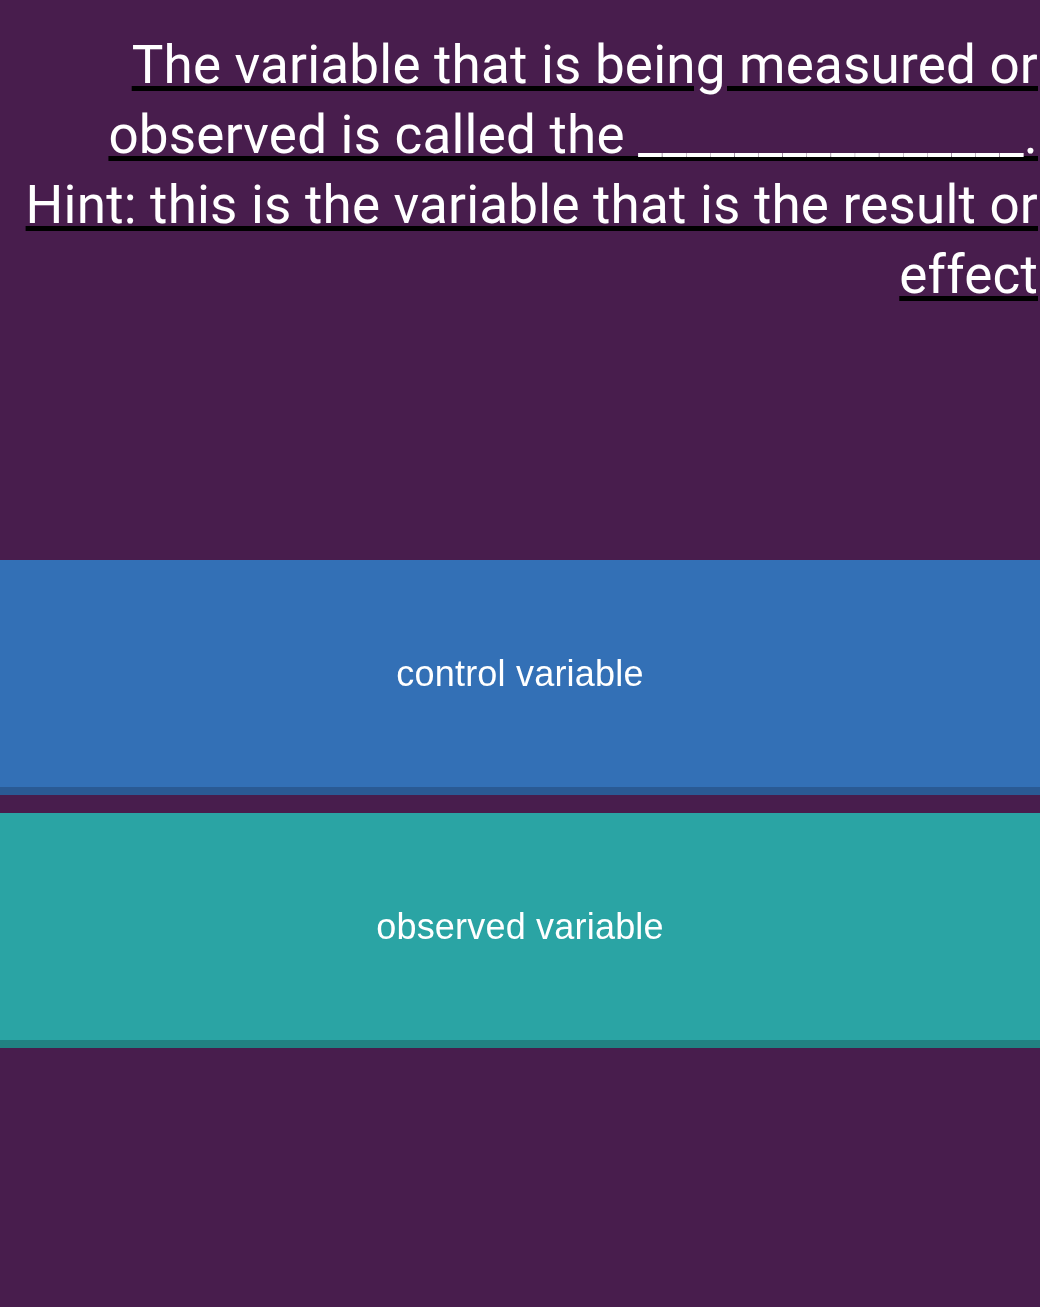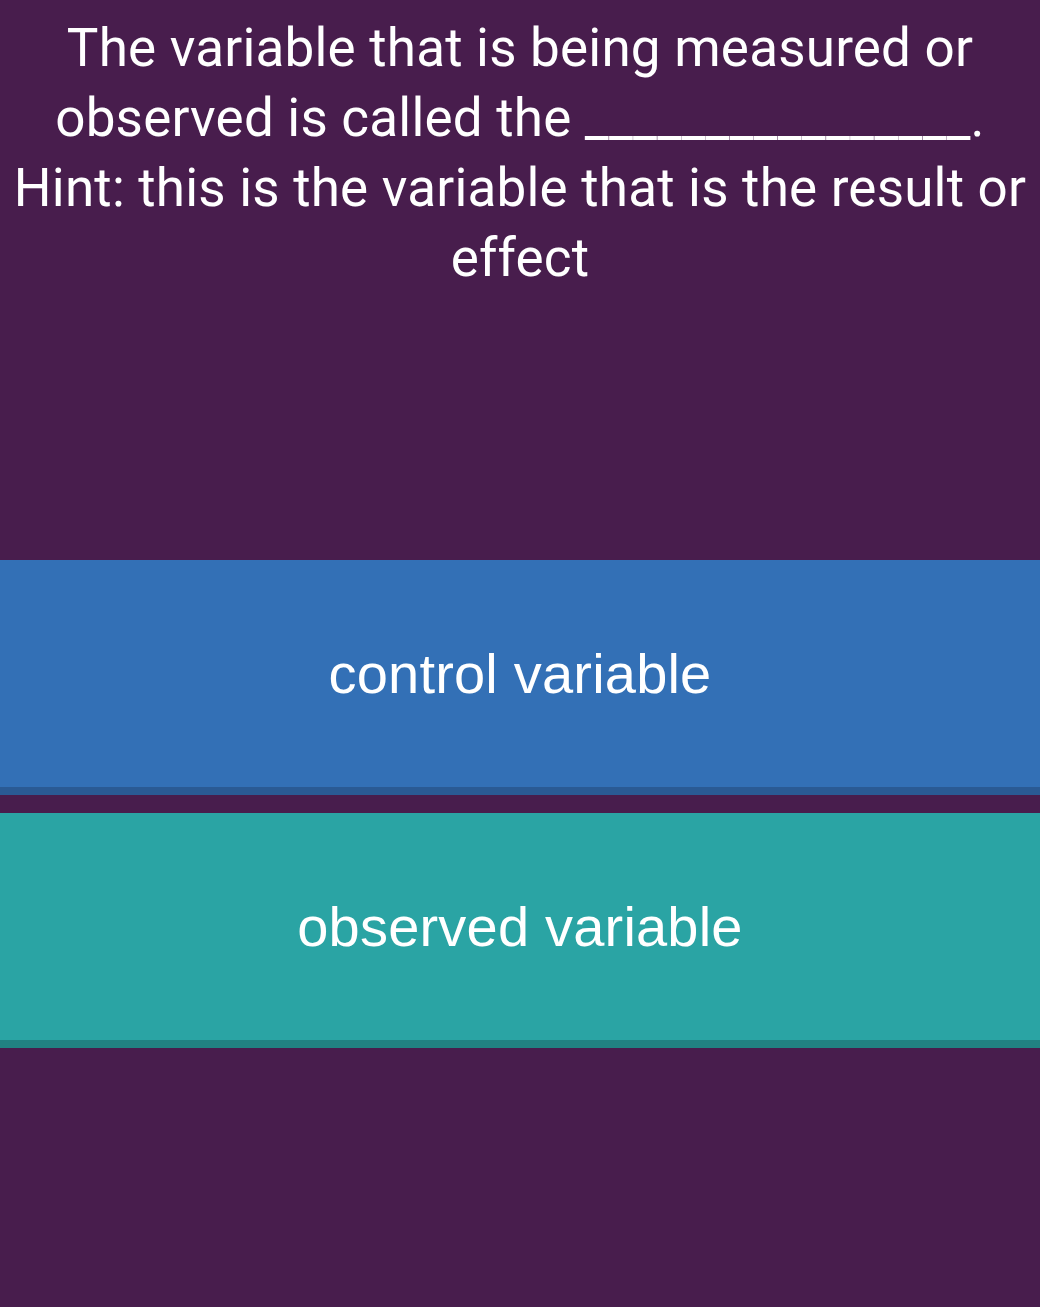--- a/index.html
+++ b/index.html
@@ -16,22 +16,23 @@
   .container {
     width: 1040px;
     height: 1307px;
     background: #481d4d;
     display: flex;
     flex-direction: column;
   }
   .question-area {
     width: 100%;
     height: 560px;
-    padding-top: 14px;
-    text-align: center;
+    padding-top: 31px;
+    text-align: right;
+    text-decoration: underline;
   }
   .question-text {
     color: #ffffff;
     font-size: 53px;
     line-height: 1.32;
     font-weight: 400;
     letter-spacing: 0.2px;
     padding: 0 2px;
   }
   .answers {
@@ -40,21 +41,21 @@
     gap: 18px;
     padding: 0 0 0 0;
   }
   .answer-button {
     width: 100%;
     height: 235px;
     display: flex;
     align-items: center;
     justify-content: center;
     color: #ffffff;
-    font-size: 56px;
+    font-size: 36px;
     font-weight: 400;
     letter-spacing: 0.2px;
     border: none;
     cursor: pointer;
   }
   .answer-0 {
     background: #3370b6;
     border-bottom: 8px solid #2a5a94;
   }
   .answer-1 {

